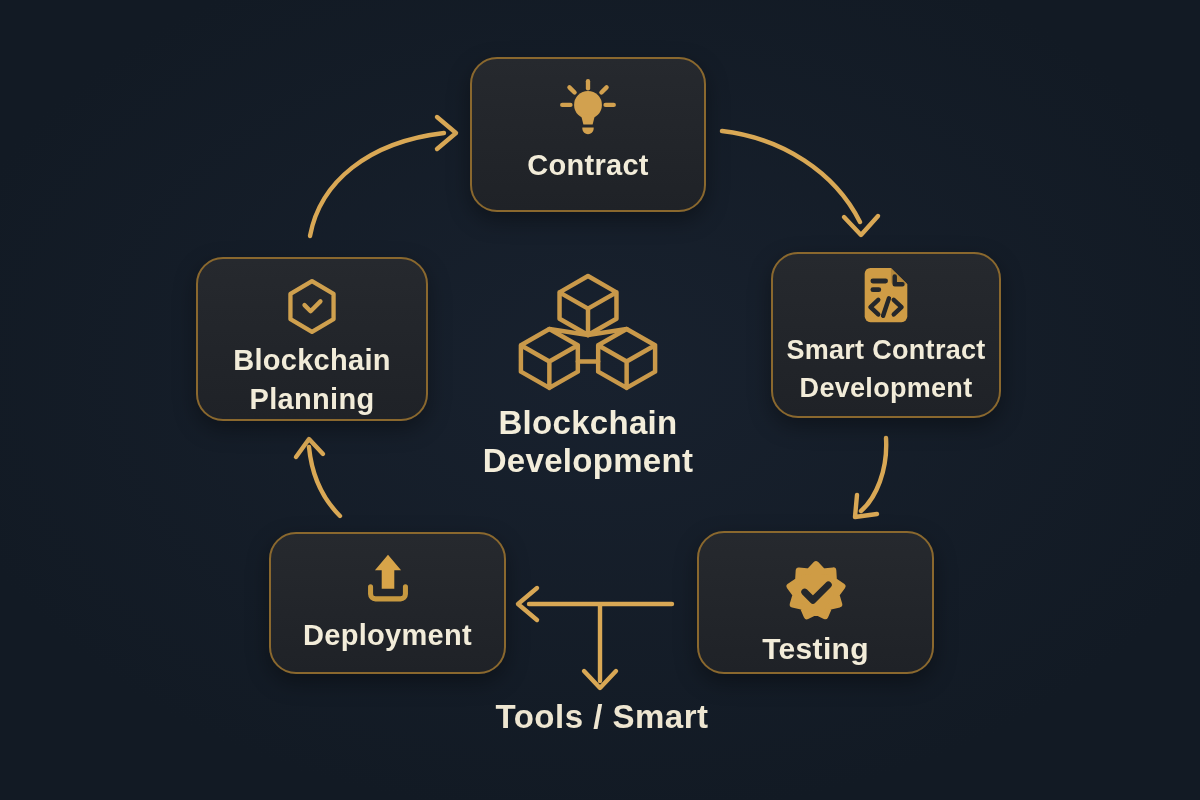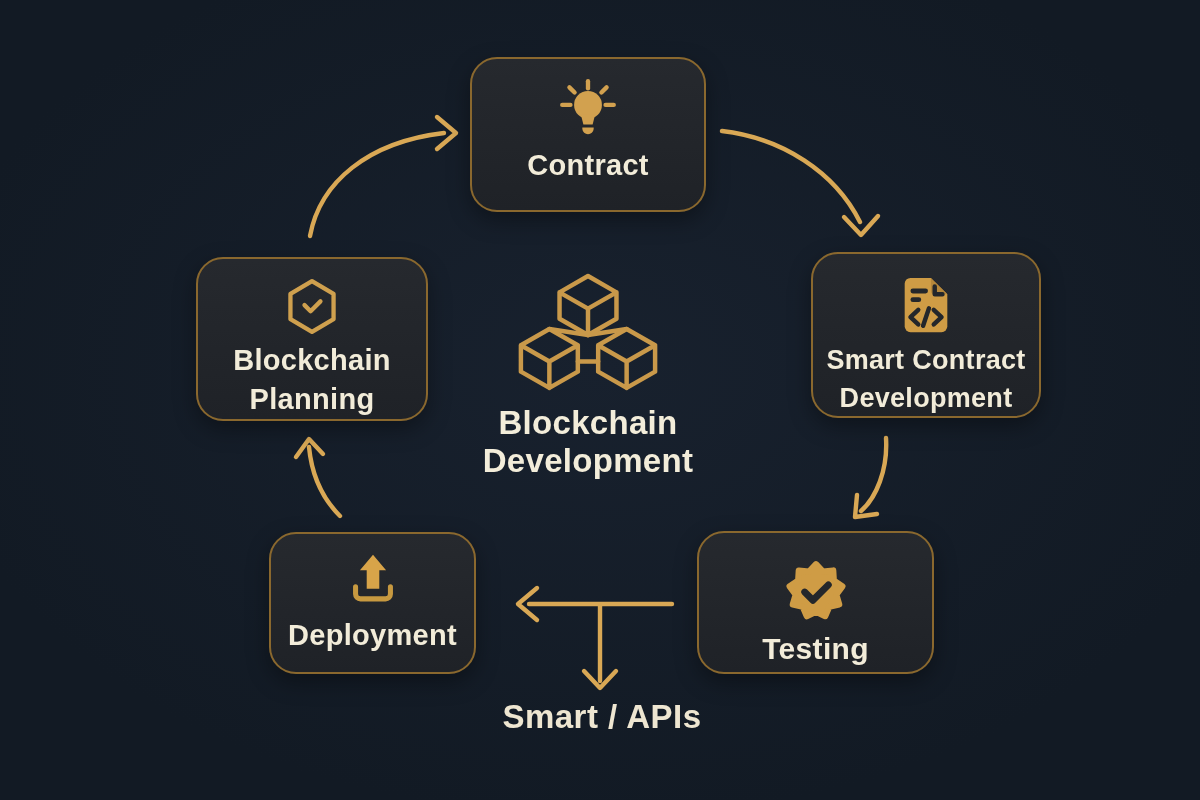--- a/index.html
+++ b/index.html
@@ -30,23 +30,23 @@
     background: linear-gradient(180deg, #26292e 0%, #1f2227 100%);
     box-shadow: 0 8px 22px rgba(0,0,0,0.35);
   }
   .node-label {
     color: #f2ecd9;
     font-weight: 700;
     text-align: center;
     letter-spacing: 0.3px;
   }
   .node-planning        { left: 470px; top:  57px; width: 236px; height: 155px; padding-top: 17px; }
-  .node-smart-contract  { left: 771px; top: 252px; width: 230px; height: 166px; padding-top: 19px; margin-left: 40px; }
+  .node-smart-contract  { left: 771px; top: 252px; width: 230px; height: 166px; padding-top: 9px; }
   .node-testing         { left: 697px; top: 531px; width: 237px; height: 143px; padding-top: 25px; }
-  .node-deployment      { left: 269px; top: 532px; width: 207px; height: 142px; padding-top: 14px; }
+  .node-deployment      { left: 269px; top: 532px; width: 237px; height: 142px; padding-top: 14px; }
   .node-network         { left: 196px; top: 257px; width: 232px; height: 164px; padding-top: 17px; }
 
   .node-planning .node-label       { font-size: 29px; margin-top: 7px; }
   .node-smart-contract .node-label { font-size: 27px; line-height: 38px; margin-top: 4px; }
   .node-testing .node-label        { font-size: 30px; margin-top: 8px; }
   .node-deployment .node-label     { font-size: 29px; margin-top: 9px; }
   .node-network .node-label        { font-size: 29px; line-height: 39px; margin-top: 3px; }
 
   .node-icon { flex: 0 0 auto; }
 
@@ -186,15 +186,15 @@
       <path d="M42 56 L70 72 L42 88 L14 72 Z M14 72 L14 98 L42 114 L42 88 M70 72 L70 98 L42 114"></path>
 
       <path d="M118 56 L146 72 L118 88 L90 72 Z M90 72 L90 98 L118 114 L118 88 M146 72 L146 98 L118 114"></path>
     </svg>
     <div class="center-title">
       <span>Blockchain</span><br>
       <span>Development</span>
     </div>
   </div>
 
-  <div class="tools-label">Smart / APIs</div>
+  <div class="tools-label">Tools / Smart</div>
 
 </div>
 
 </body></html>

